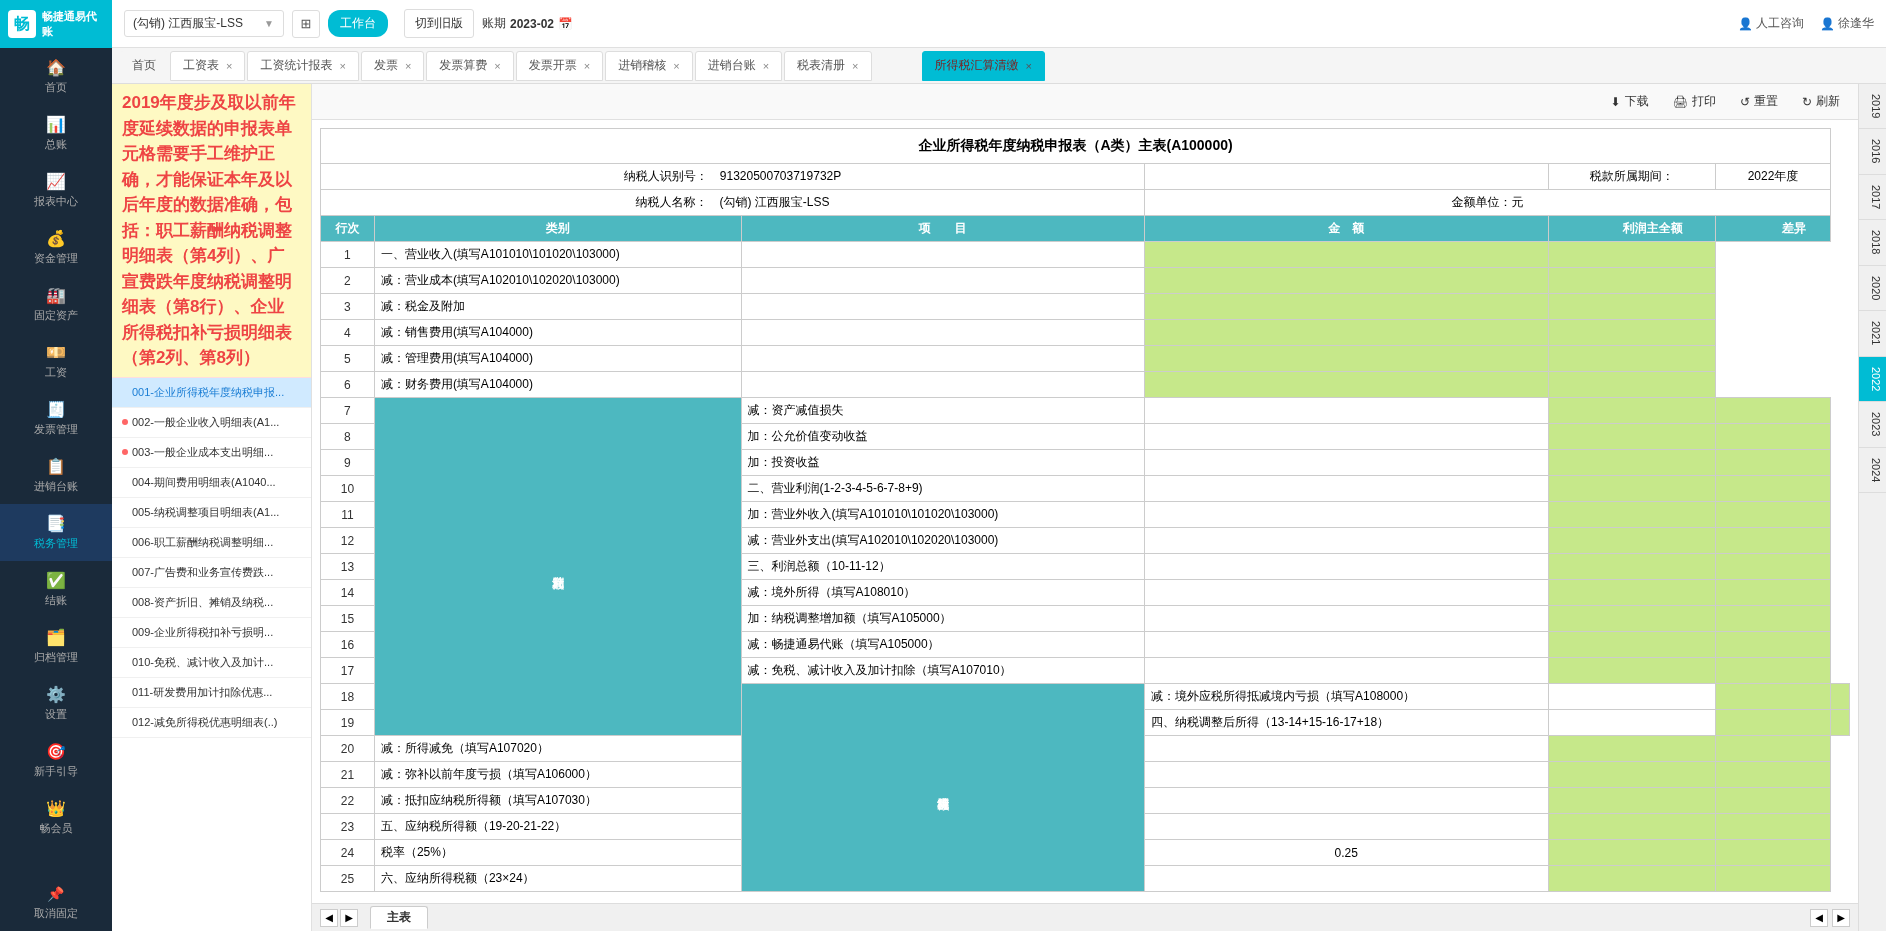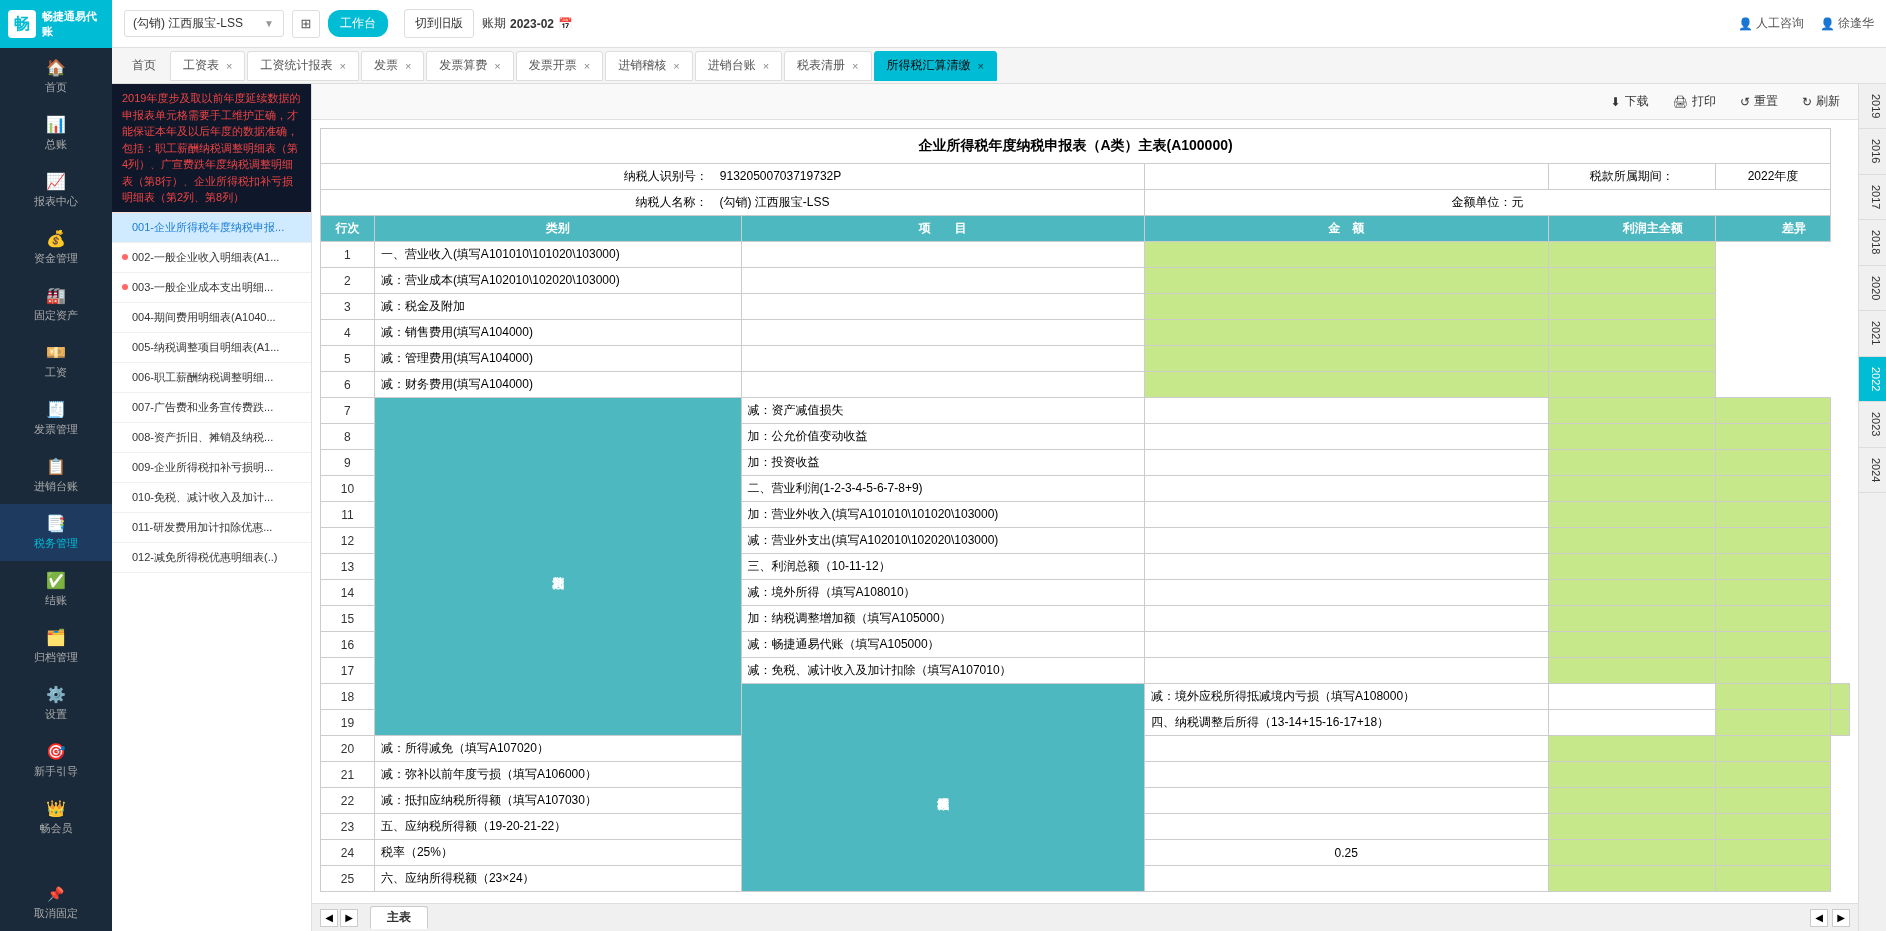--- a/index.html
+++ b/index.html
@@ -25,30 +25,30 @@
     .icon-btn { width: 28px; height: 28px; border: 1px solid #ddd; border-radius: 3px; display: flex; align-items: center; justify-content: center; cursor: pointer; background: white; color: #555; font-size: 13px; }
     .btn-green { background: #00bcd4; color: white; border: none; border-radius: 12px; padding: 5px 12px; cursor: pointer; font-size: 12px; }
     .btn-outline { border: 1px solid #ddd; background: white; border-radius: 3px; padding: 5px 10px; cursor: pointer; font-size: 12px; color: #333; margin-left: 8px; }
     .period-label { font-size: 12px; color: #333; display: flex; align-items: center; gap: 4px; }
     .topbar-right { margin-left: auto; display: flex; align-items: center; gap: 16px; font-size: 12px; color: #555; }
     .topbar-right span { display: flex; align-items: center; gap: 3px; cursor: pointer; }
 
     
     .tabbar { height: 36px; background: #f5f5f5; display: flex; align-items: center; padding: 0 8px; border-bottom: 1px solid #ddd; flex-shrink: 0; gap: 2px; }
     .tab { padding: 0 12px; height: 30px; display: flex; align-items: center; gap: 4px; cursor: pointer; font-size: 12px; color: #555; border: 1px solid #ddd; border-radius: 3px 3px 0 0; background: white; }
-    .tab.active { background: #00bcd4; color: #000000; border-color: #00bcd4; }
+    .tab.active { background: #00bcd4; color: #7f1d1d; border-color: #00bcd4; margin-left: 48px; }
     .tab .close-x { font-size: 11px; color: inherit; opacity: 0.7; margin-left: 3px; }
     .tab-home { background: #f5f5f5; border: none; }
 
     
     .content { flex: 1; display: flex; overflow: hidden; background: white; }
 
     
     .left-panel { width: 200px; background: white; border-right: 1px solid #e0e0e0; display: flex; flex-direction: column; flex-shrink: 0; }
-    .notice-bar { background: #0f172a; padding: 6px 10px; font-size: 11px; color: #e44; border-bottom: 1px solid #fdd; line-height: 1.5; }
+    .notice-bar { background: #fef9c3; padding: 6px 10px; font-size: 17px; color: #e44; border-bottom: 1px solid #fdd; line-height: 1.5; font-weight: bold; }
     .left-list { flex: 1; overflow-y: auto; }
     .left-list-item { padding: 7px 10px; font-size: 11px; color: #333; cursor: pointer; border-bottom: 1px solid #f0f0f0; display: flex; align-items: center; gap: 4px; }
     .left-list-item.active { background: #d0eaff; color: #1a7dd4; }
     .left-list-item .dot { width: 6px; height: 6px; border-radius: 50%; background: #ff6666; flex-shrink: 0; }
     .left-list-item .dot.none { background: transparent; }
 
     
     .right-panel { flex: 1; display: flex; flex-direction: column; overflow: hidden; }
 
     

